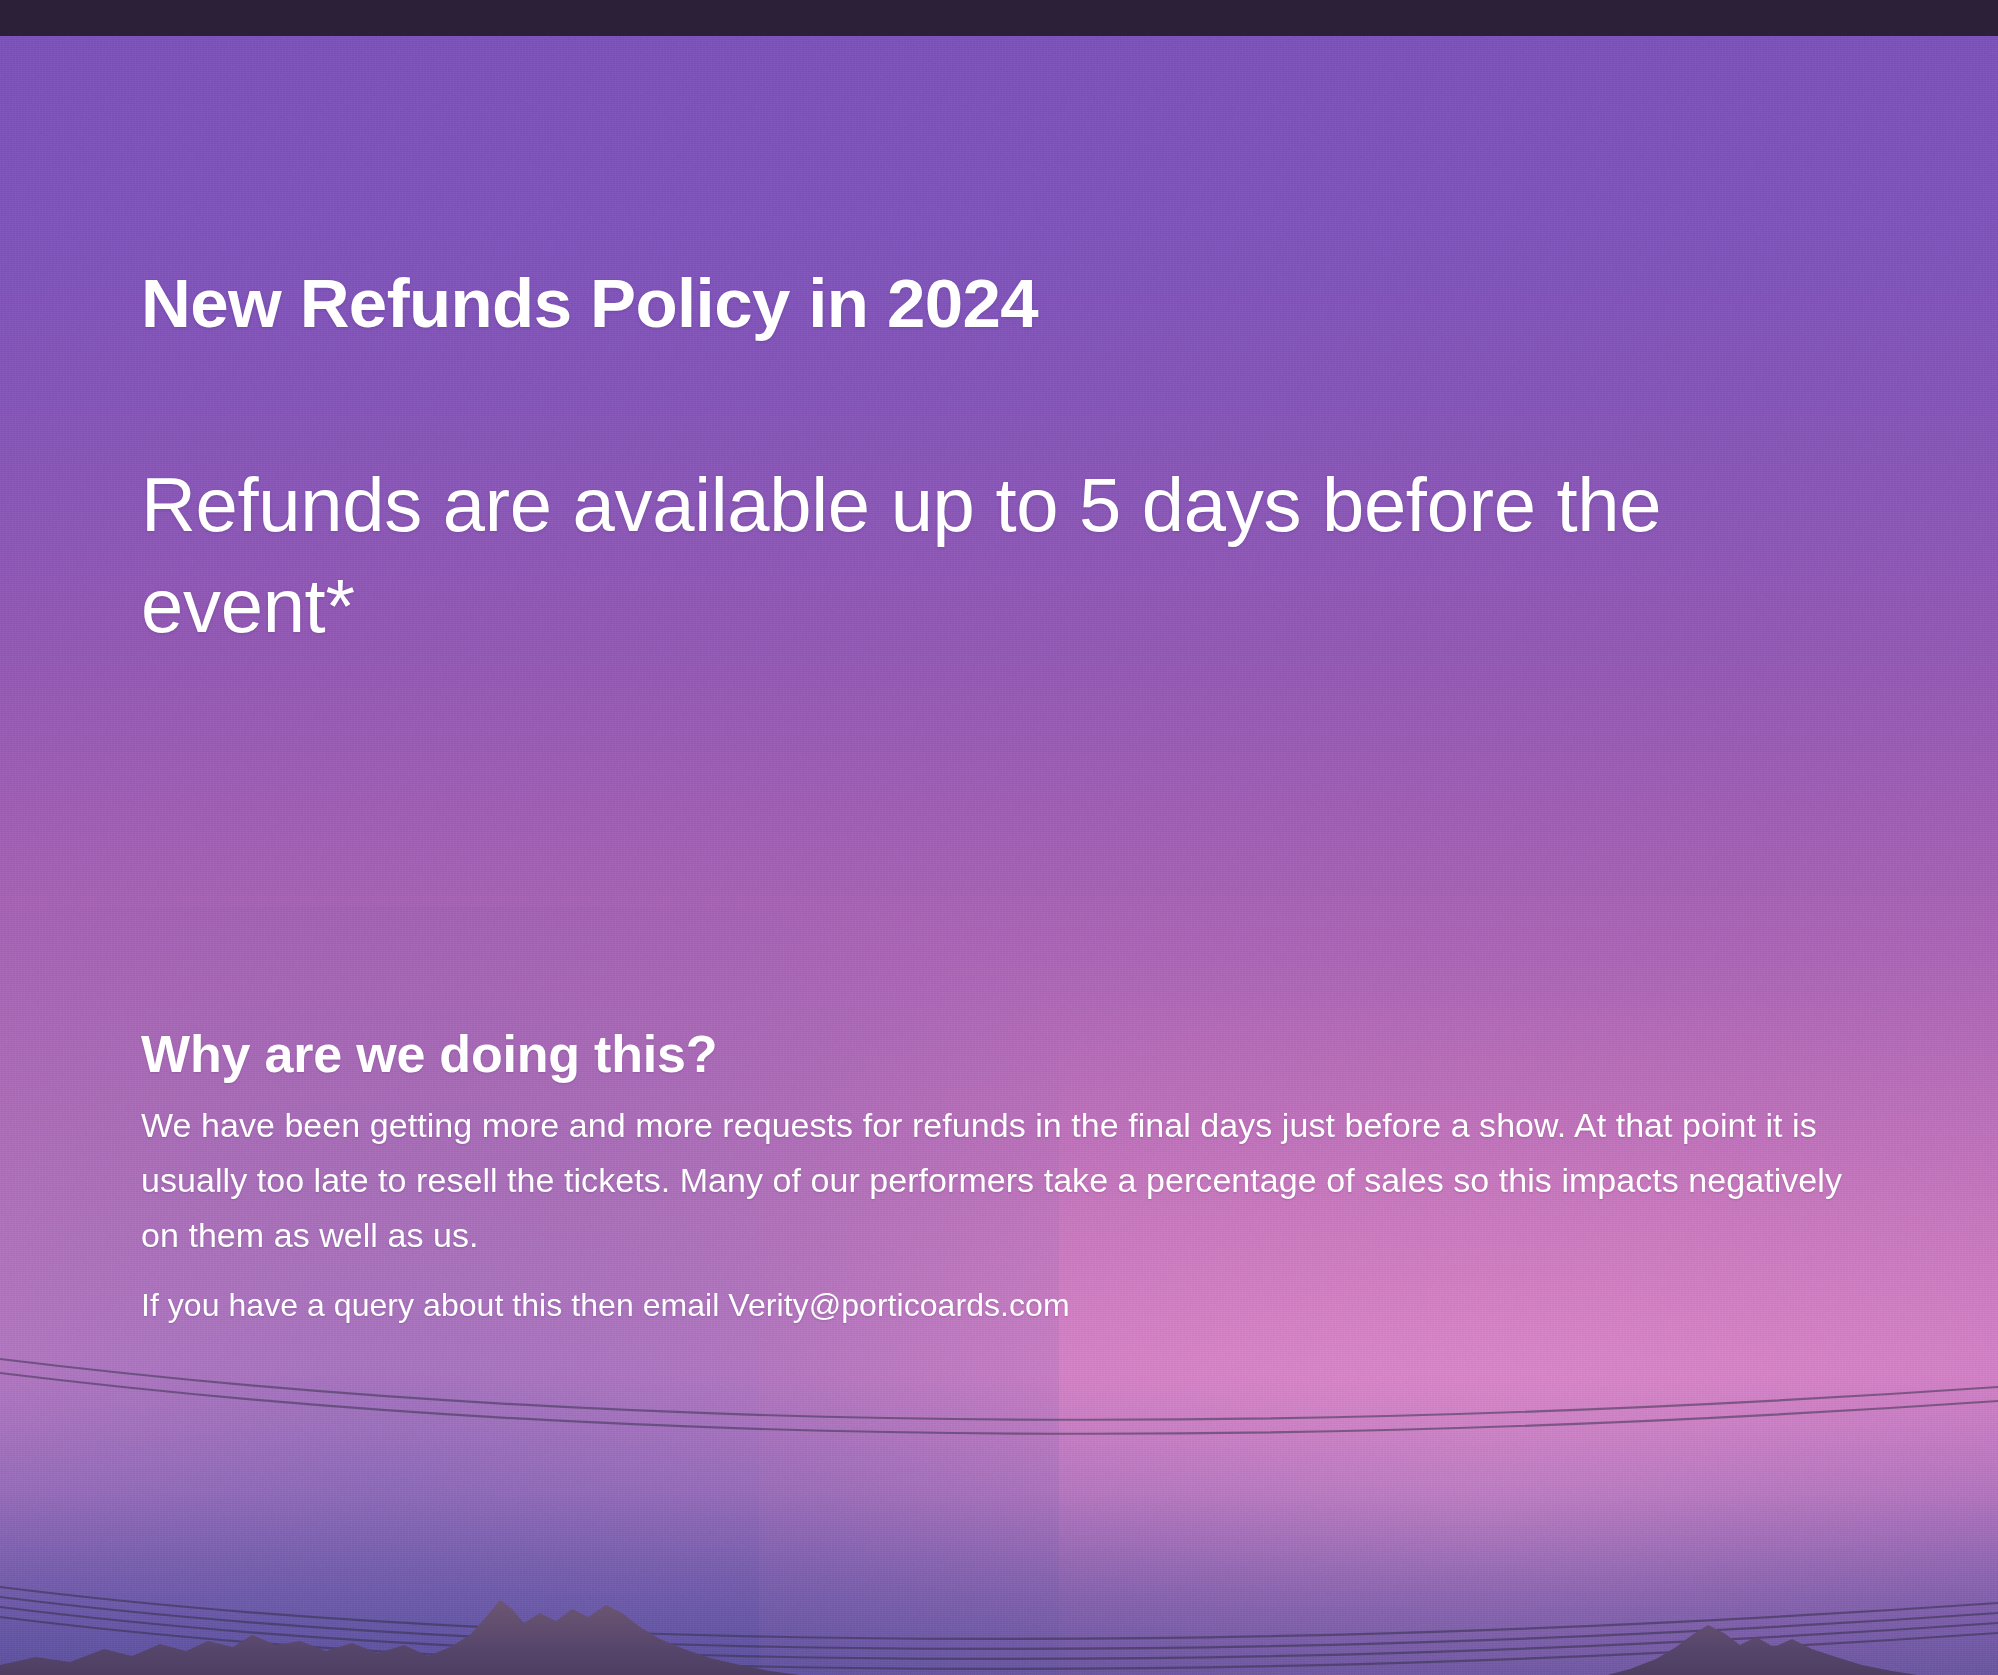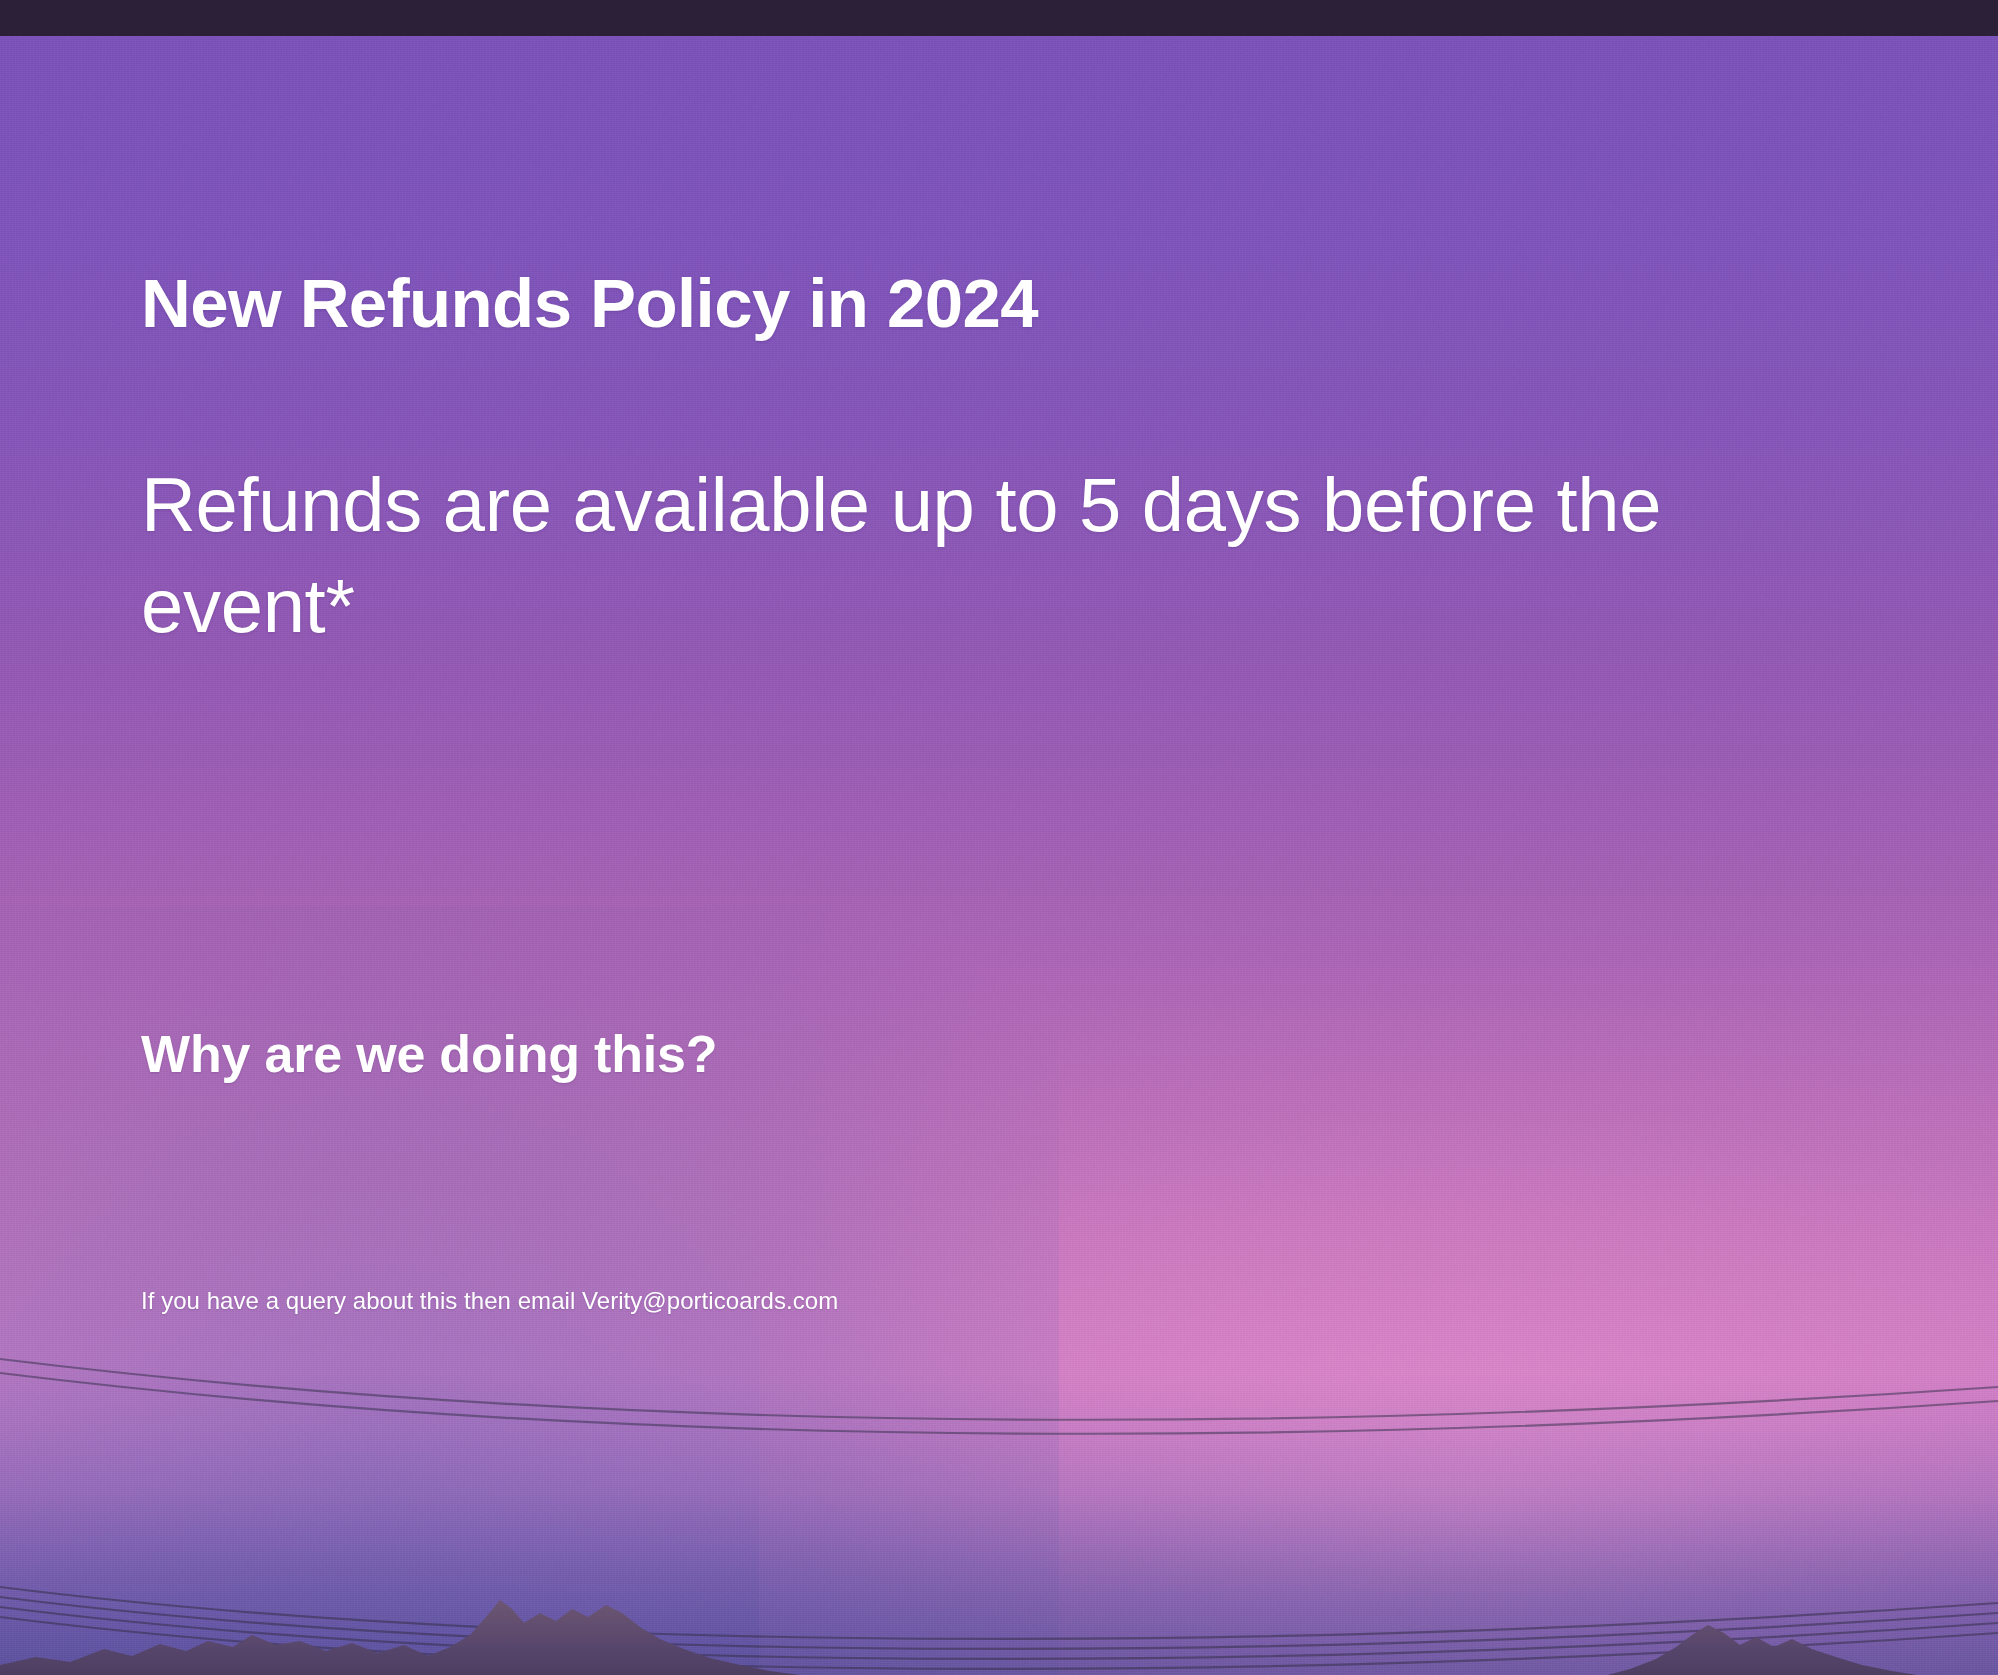--- a/index.html
+++ b/index.html
@@ -205,21 +205,21 @@
     font-weight: 400;
     line-height: 1.62;
     letter-spacing: 0.05px;
     text-shadow: 0 1px 2px rgba(60,30,90,0.20);
   }
 
   .contact-line {
     position: absolute;
     left: 141px;
     top: 1251px;
-    font-size: 24px;
+    font-size: 32px;
     font-weight: 400;
     letter-spacing: 0.05px;
     white-space: nowrap;
     text-shadow: 0 1px 2px rgba(60,30,90,0.20);
   }
   .contact-line .email { color: #ffffff; }
 </style>
 </head>
 <body>
 
@@ -280,19 +280,20 @@
 
   <div class="content">
 
     <h1 class="title">New Refunds Policy in 2024</h1>
 
     <div class="subtitle">Refunds are available up to 5 days before the event*</div>
 
 
     <h2 class="section-heading">Why are we doing this?</h2>
 
+    <p class="body-copy">We have been getting more and more requests for refunds in the final days just before a show. At that point it is usually too late to resell the tickets. Many of our performers take a percentage of sales so this impacts negatively on them as well as us.</p>
 
     <div class="contact-line">
       <span>If you have a query about this then email </span><span class="email">Verity@porticoards.com</span>
     </div>
 
   </div>
 </div>
 
 </body></html>

